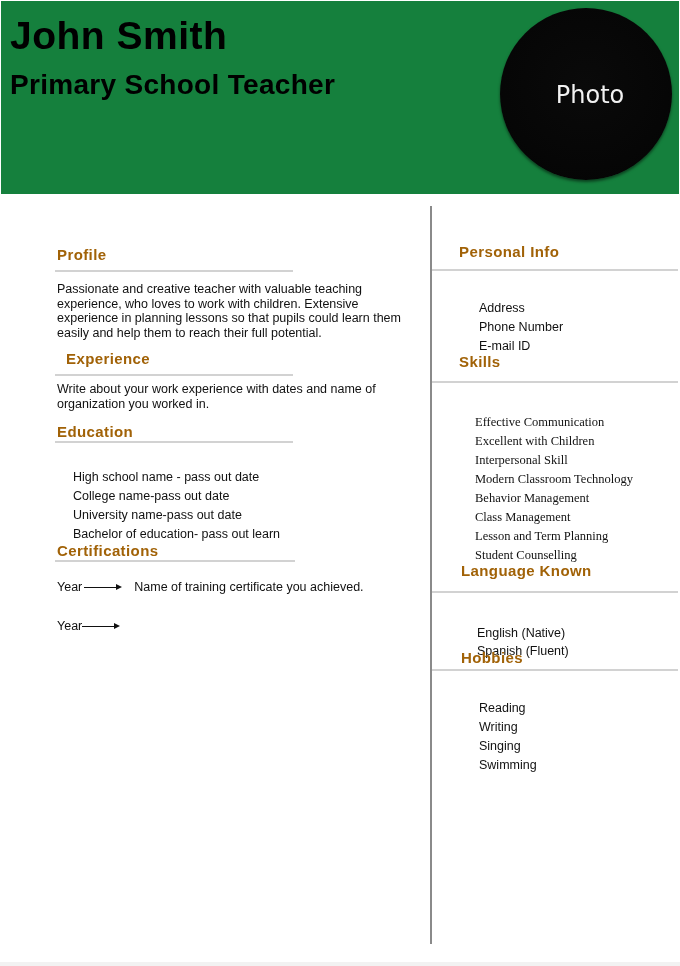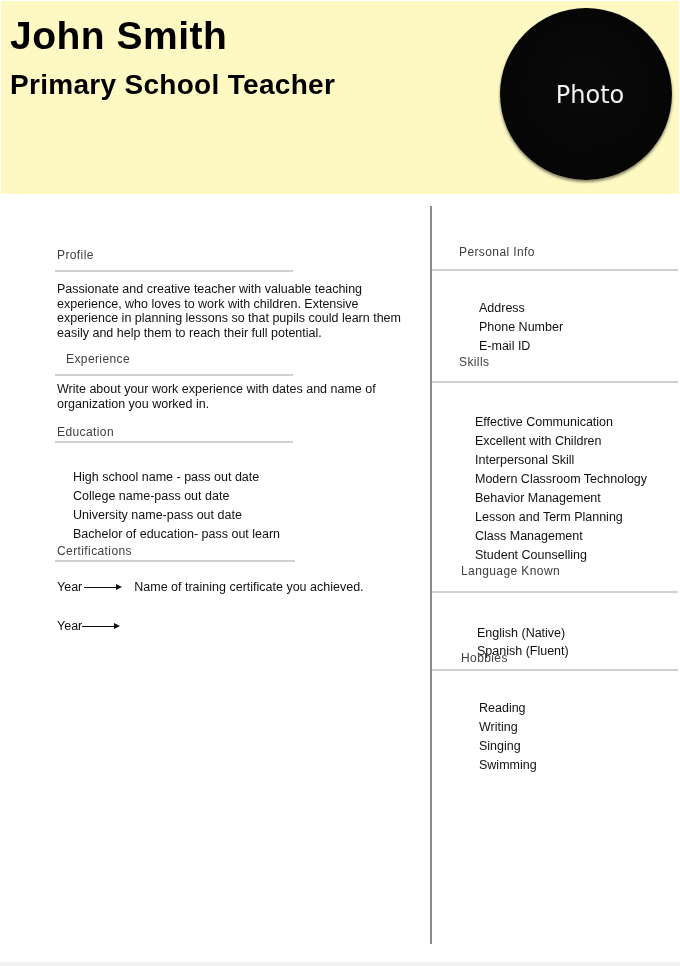--- a/index.html
+++ b/index.html
@@ -4,21 +4,21 @@
 <style>
   html, body { margin: 0; padding: 0; }
   body {
     width: 680px; height: 966px; position: relative; overflow: hidden;
     background: #ffffff;
     font-family: "Liberation Sans", sans-serif;
     color: #111;
   }
   .header {
     position: absolute; left: 1px; top: 1px; width: 678px; height: 193px;
-    background: #fef9c3;
+    background: #15803d;
   }
   .name {
     position: absolute; left: 9px; top: 12px;
     font-size: 39px; font-weight: bold; color: #000; letter-spacing: 0.5px;
     line-height: 46px;
   }
   .title {
     position: absolute; left: 9px; top: 66px;
     font-size: 28px; font-weight: bold; color: #000; letter-spacing: 0.3px;
     line-height: 36px;
@@ -35,22 +35,22 @@
     margin-top: 2px; margin-left: 8px;
   }
   .divider {
     position: absolute; left: 430px; top: 206px; width: 2px; height: 738px;
     background: #8a8a8a;
   }
   .bottom-strip {
     position: absolute; left: 0; top: 962px; width: 680px; height: 4px; background: #f2f2f2;
   }
   .h {
-    position: absolute; font-weight: normal; color: #404040;
-    font-size: 12px; letter-spacing: 0.4px; line-height: 22px;
+    position: absolute; font-weight: bold; color: #a16207;
+    font-size: 15px; letter-spacing: 0.4px; line-height: 22px;
   }
   .rule { position: absolute; height: 2px; background: #d2d2d2; }
   .p {
     position: absolute; font-size: 12.5px; line-height: 14.6px; color: #111;
   }
   .list { position: absolute; margin: 16px; padding: 0; list-style: none; font-size: 12.5px; color: #111; }
   .list li { white-space: nowrap; }
   .cert-row {
     position: absolute; left: 57px; font-size: 12.5px; color: #111; white-space: nowrap;
     display: flex; align-items: center;
@@ -111,28 +111,28 @@
 <div class="h" style="left:459px; top:241px;">Personal Info</div>
 <div class="rule" style="left:432px; top:269px; width:246px;"></div>
 <ul class="list" style="left:463px; top:283px; line-height:19px;">
   <li>Address</li>
   <li>Phone Number</li>
   <li>E-mail ID</li>
 </ul>
 
 <div class="h" style="left:459px; top:351px;">Skills</div>
 <div class="rule" style="left:432px; top:381px; width:246px;"></div>
-<ul class="list" style="left:459px; top:397px; line-height:19px;">
+<ul class="list" style="left:459px; top:397px; line-height:19px;font-family:Liberation Serif, serif;">
   <li>Effective Communication</li>
   <li>Excellent with Children</li>
   <li>Interpersonal Skill</li>
   <li>Modern Classroom Technology</li>
   <li>Behavior Management</li>
+  <li>Class Management</li>
   <li>Lesson and Term Planning</li>
-  <li>Class Management</li>
   <li>Student Counselling</li>
 </ul>
 
 <div class="h" style="left:461px; top:560px;">Language Known</div>
 <div class="rule" style="left:432px; top:591px; width:246px;"></div>
 <ul class="list" style="left:461px; top:608px; line-height:18px;">
   <li>English (Native)</li>
   <li>Spanish (Fluent)</li>
 </ul>
 

